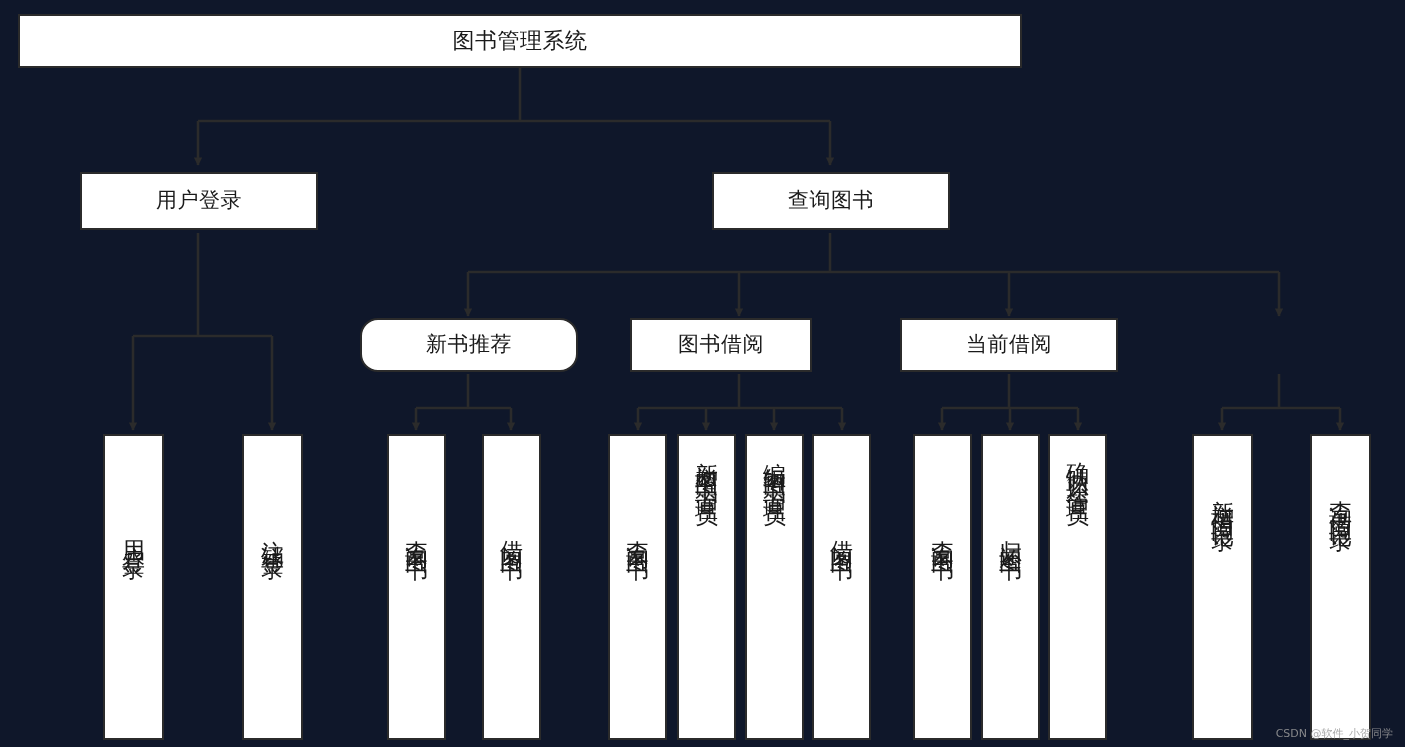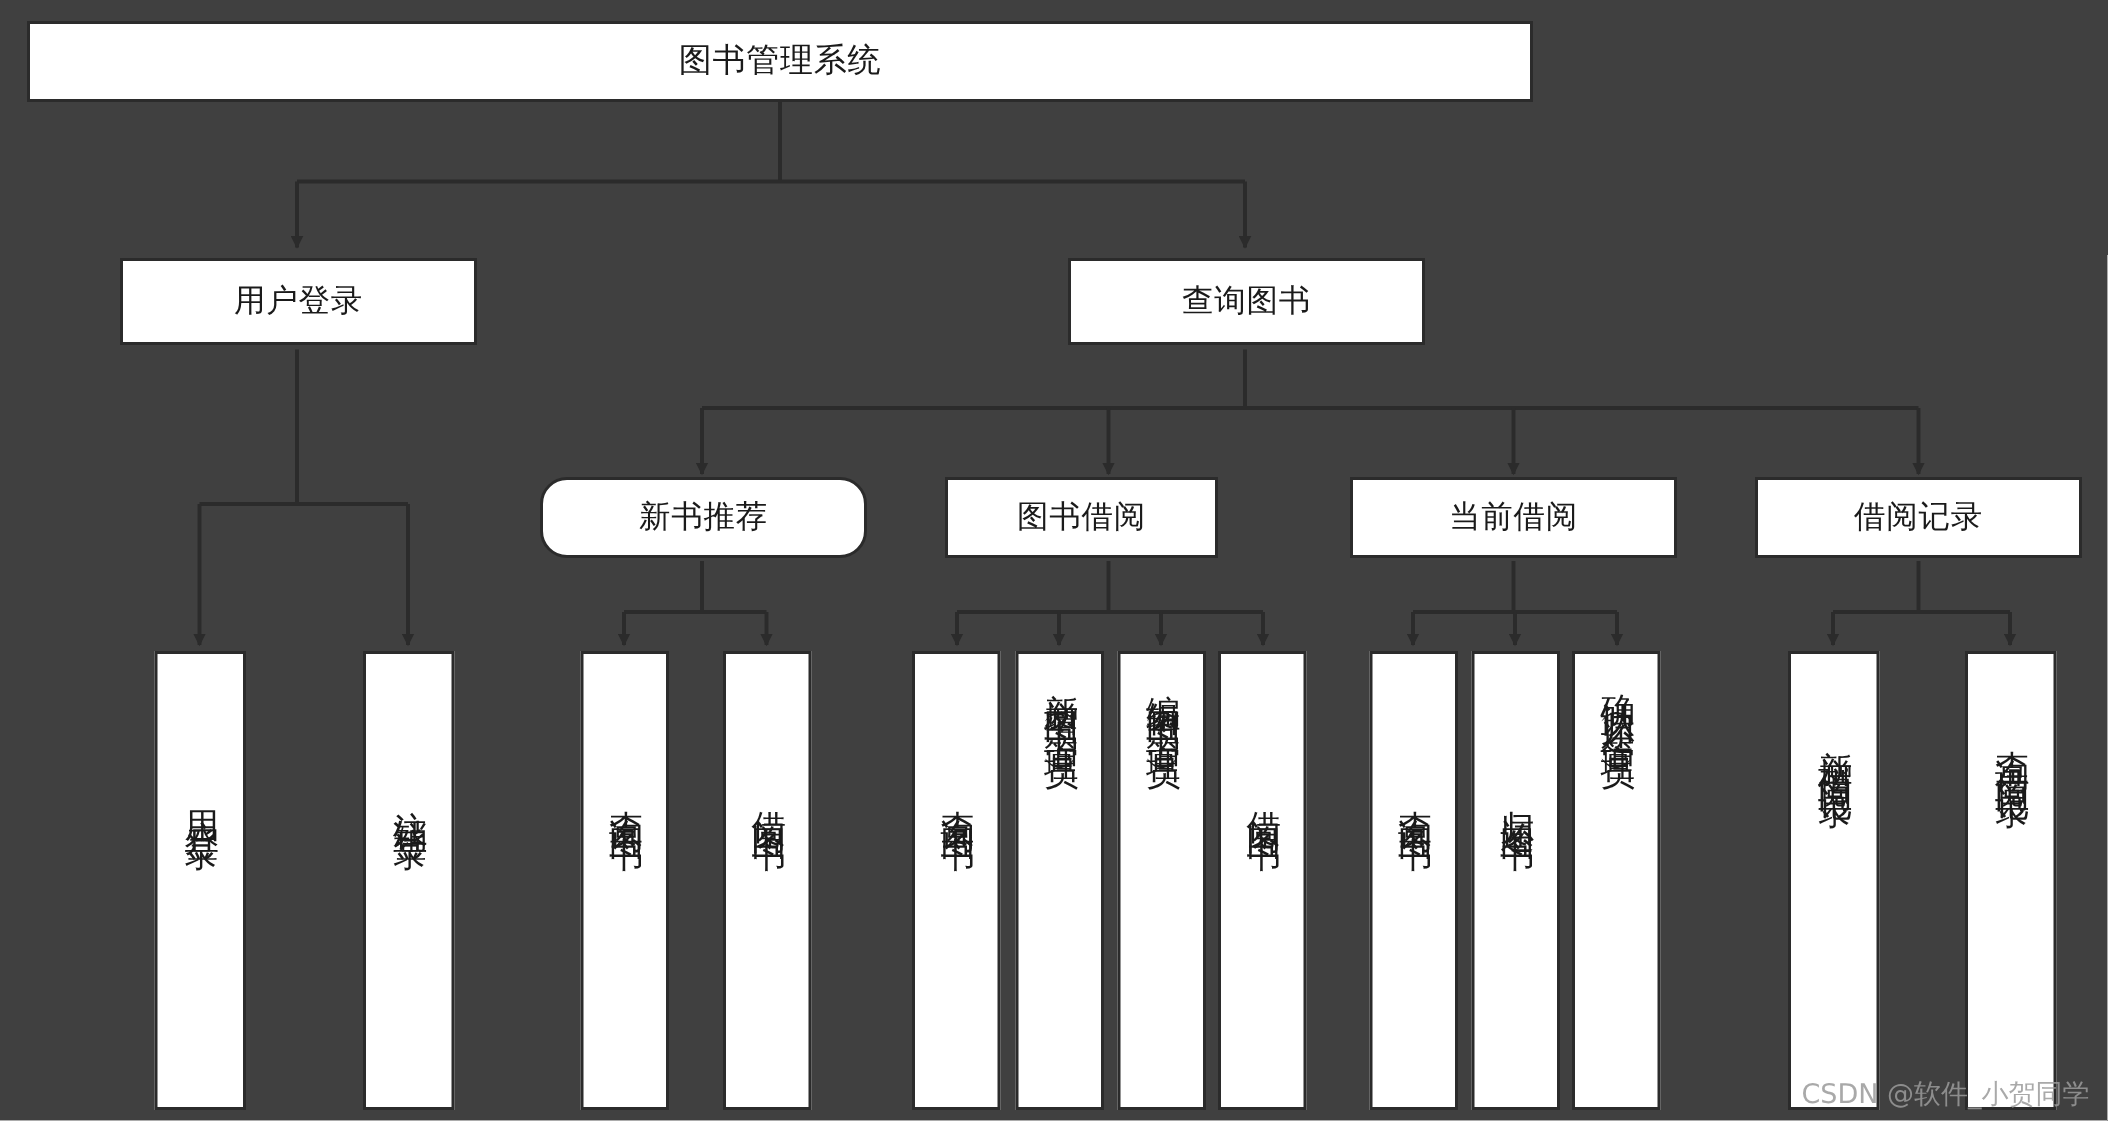--- a/index.html
+++ b/index.html
@@ -8,21 +8,21 @@
     padding: 0;
     background: #ffffff;
   }
   body {
     font-family: "DejaVu Sans", "Liberation Sans", sans-serif;
   }
   #diagram-root {
     position: relative;
     width: 1405px;
     height: 747px;
-    background: #404040;
+    background: #0f172a;
     overflow: hidden;
   }
   #edges-layer {
     position: absolute;
     left: 0;
     top: 0;
     width: 1405px;
     height: 747px;
     pointer-events: none;
   }
@@ -64,21 +64,21 @@
   .node.vertical.mid .node-label {
     margin-top: 78px;
   }
   .node.vertical.mid2 .node-label {
     margin-top: 38px;
   }
   #watermark {
     position: absolute;
     right: 12px;
     bottom: 6px;
-    font-size: 18px;
+    font-size: 11px;
     color: #9b9b9b;
     opacity: 0.85;
     white-space: nowrap;
     z-index: 5;
     font-family: "DejaVu Sans", "Liberation Sans", sans-serif;
   }
 </style>
 </head>
 <body>
 
@@ -152,23 +152,20 @@
   </div>
 
   <div class="node horizontal" style="left:630px; top:318px; width:182px; height:54px;">
     <span class="node-label">图书借阅</span>
   </div>
 
   <div class="node horizontal" style="left:900px; top:318px; width:218px; height:54px;">
     <span class="node-label">当前借阅</span>
   </div>
 
-  <div class="node horizontal" style="left:1170px; top:318px; width:218px; height:54px;">
-    <span class="node-label">借阅记录</span>
-  </div>
 
   <div class="node vertical mid" style="left:103px; top:434px; width:61px; height:306px;">
     <span class="node-label">用户登录</span>
   </div>
 
   <div class="node vertical mid" style="left:242px; top:434px; width:61px; height:306px;">
     <span class="node-label">注销登录</span>
   </div>
 
   <div class="node vertical mid" style="left:387px; top:434px; width:59px; height:306px;">

